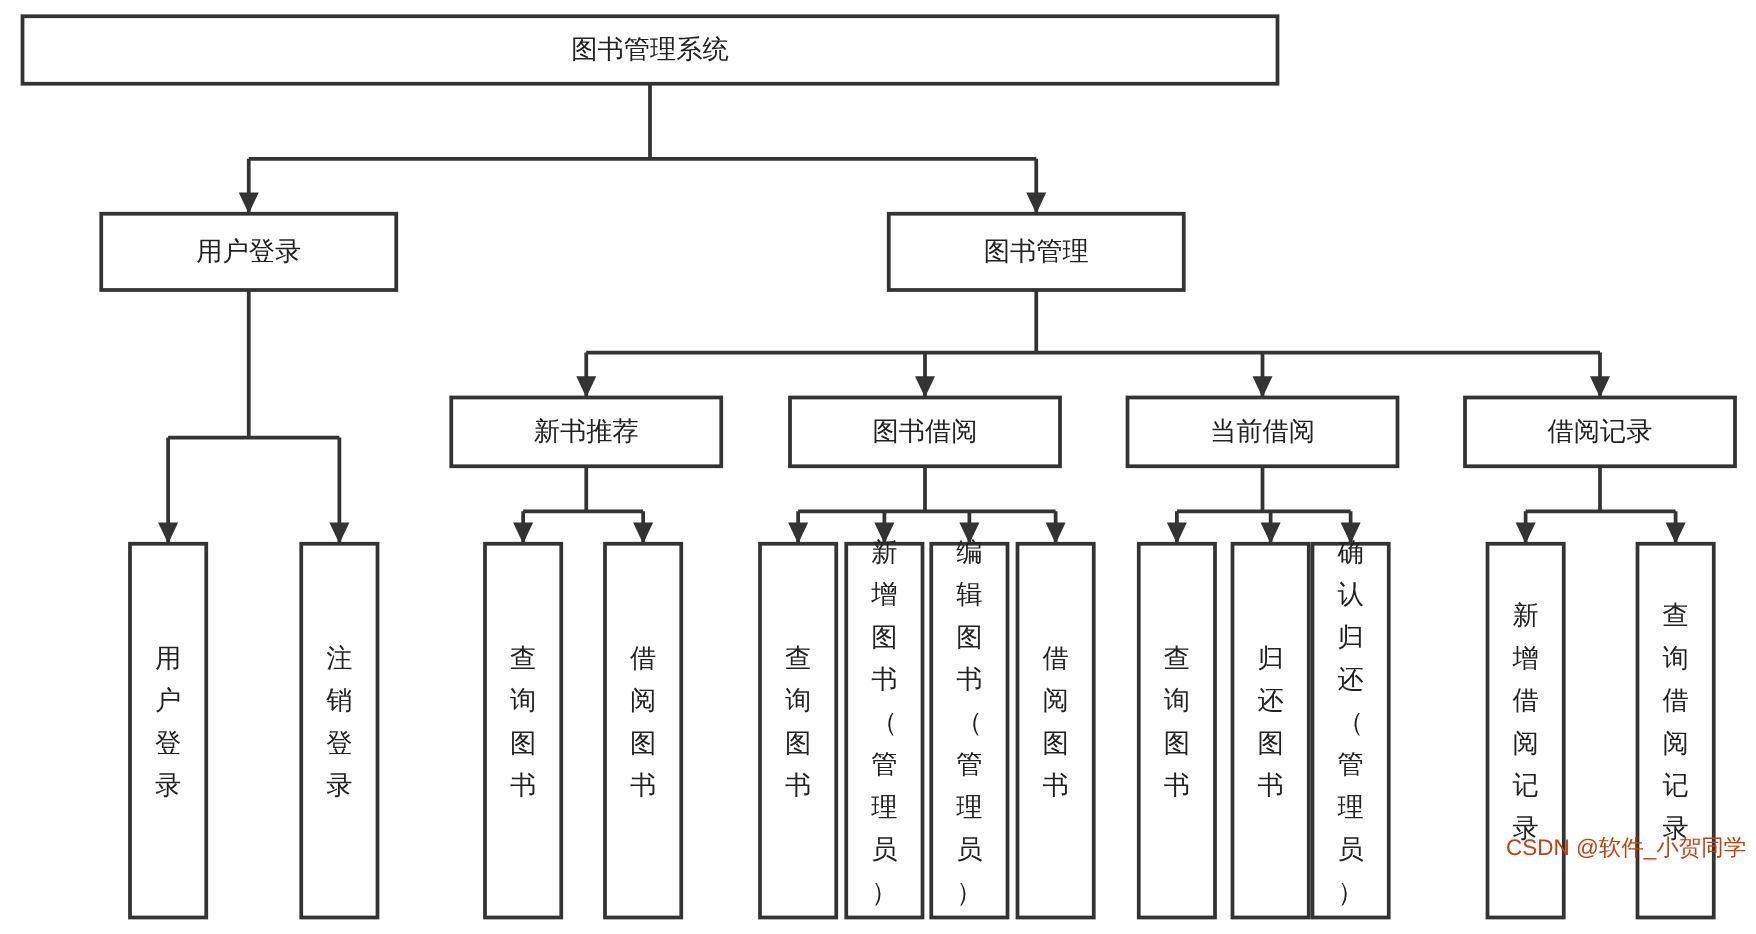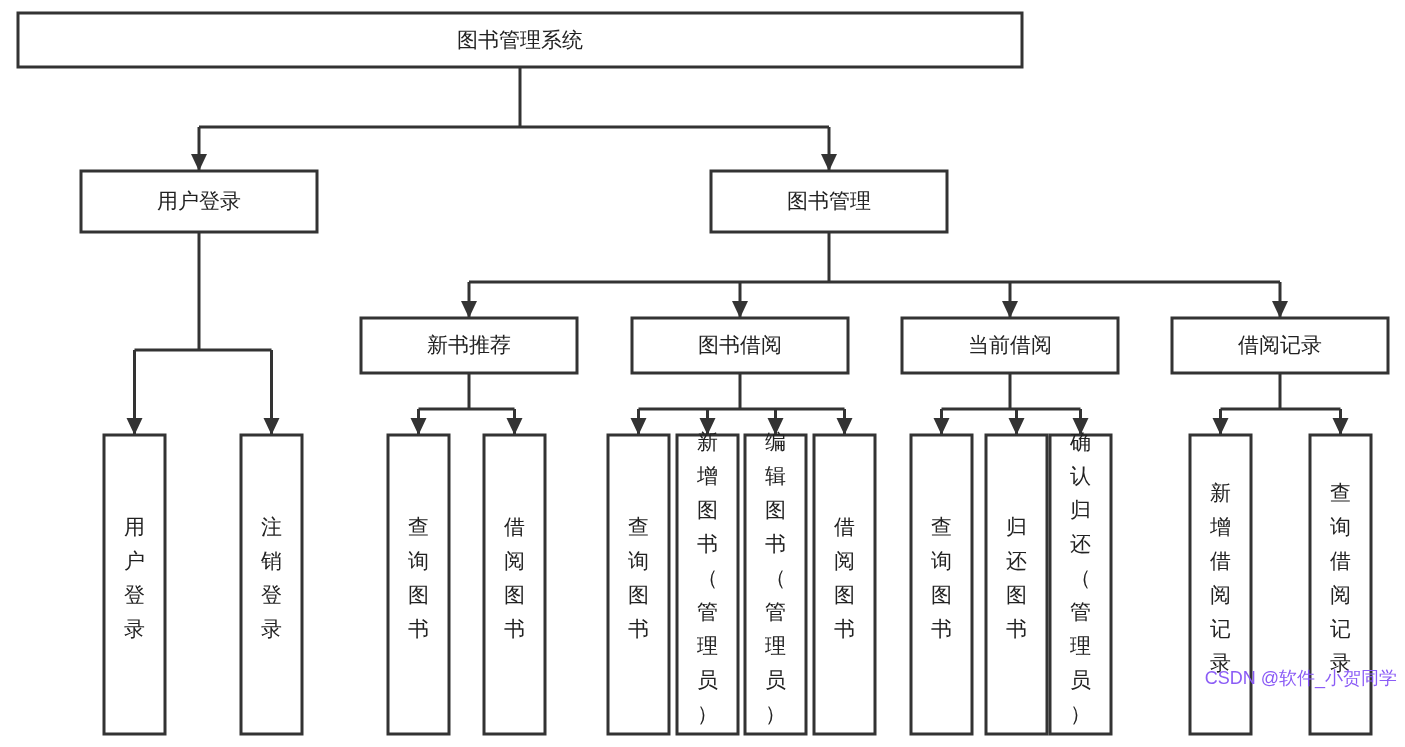--- a/index.html
+++ b/index.html
@@ -53,21 +53,21 @@
     font-family: "Liberation Sans", "DejaVu Sans", sans-serif;
     font-size: 21px;
     text-anchor: middle;
   }
   .watermark {
     position: absolute;
     right: 8px;
     bottom: 6px;
     font-family: "Liberation Sans", "DejaVu Sans", sans-serif;
     font-size: 18px;
-    color: #8b5cf6;
+    color: #c2410c;
     white-space: nowrap;
     user-select: none;
   }
 </style>
 </head>
 <body>
 
 <div id="diagram-root">
 
   <svg id="diagram-svg" viewBox="0 0 1405 747">

